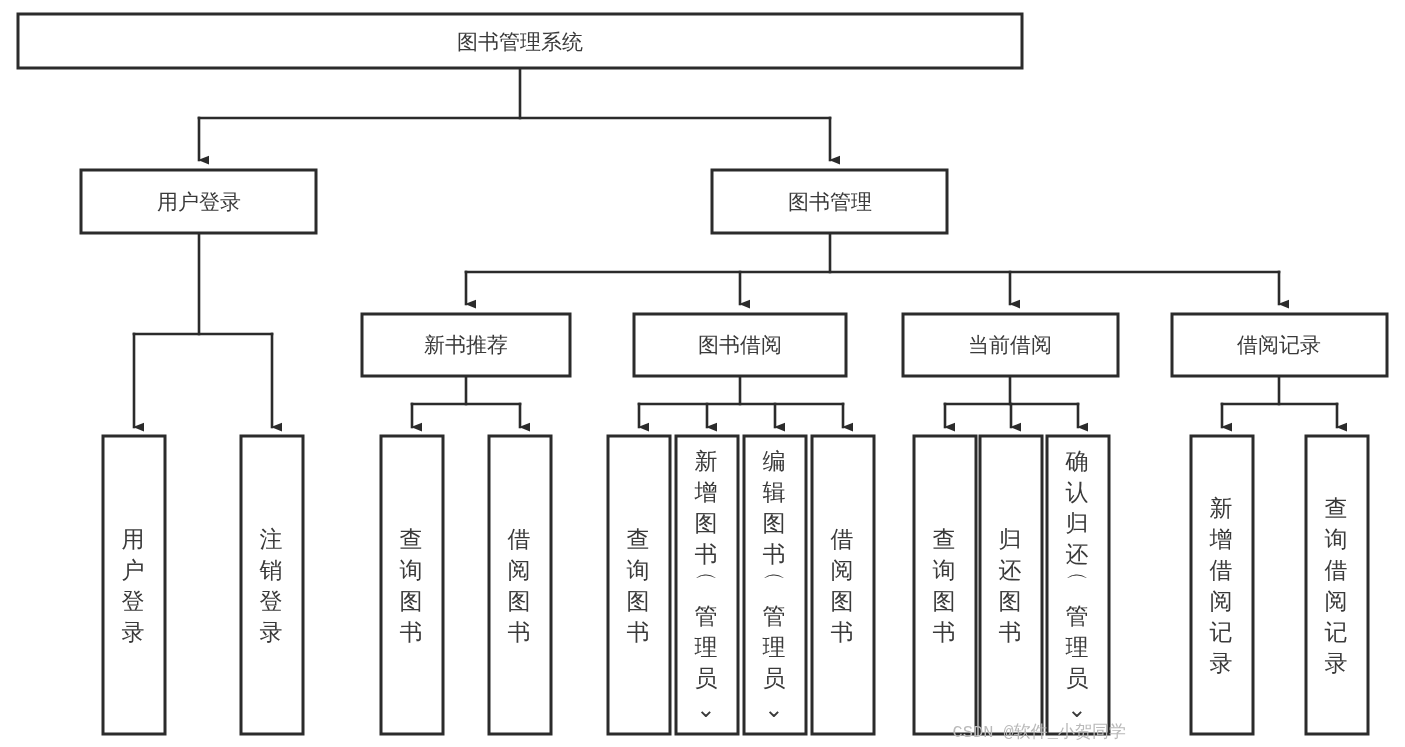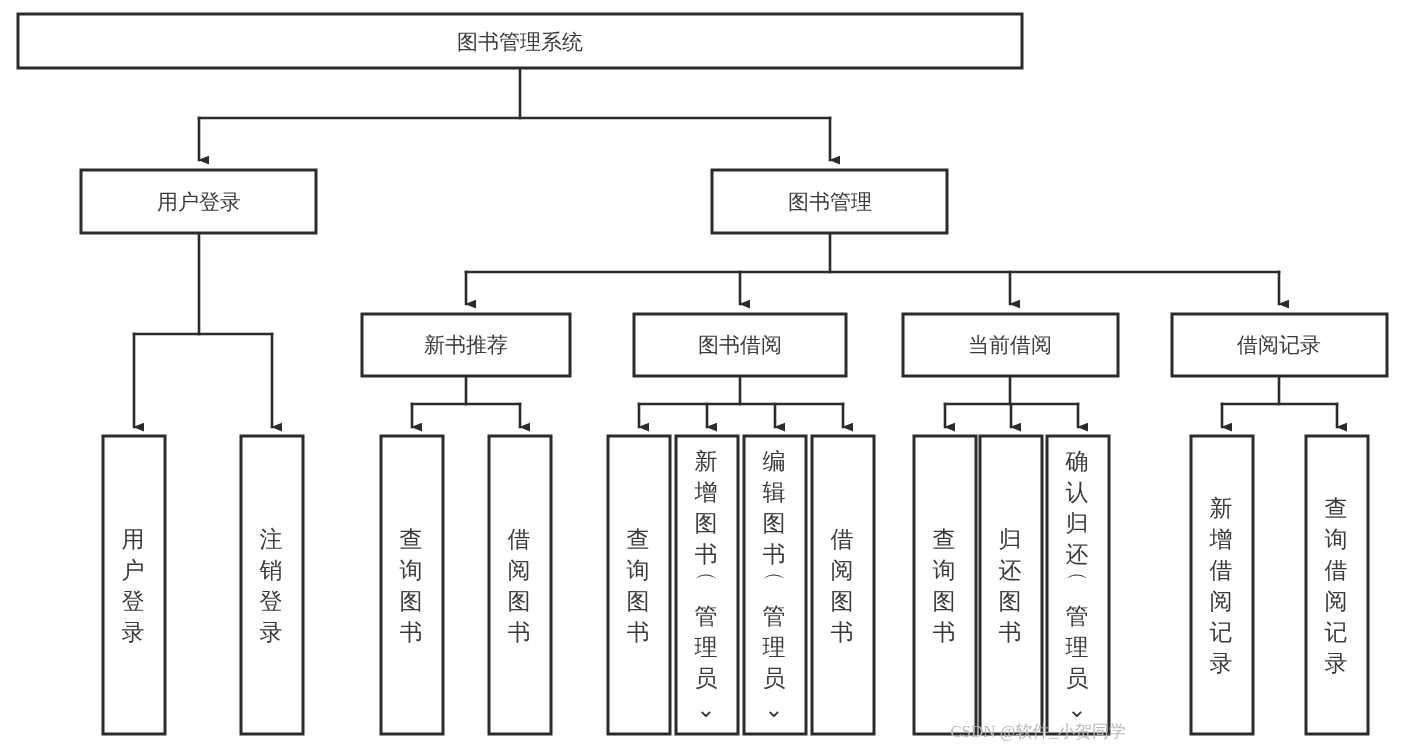--- a/index.html
+++ b/index.html
@@ -50,21 +50,21 @@
     fill: #3a3a3a;
     writing-mode: vertical-rl;
     text-orientation: upright;
     text-anchor: middle;
     letter-spacing: 2px;
   }
   .watermark {
     position: absolute;
     right: 8px;
     bottom: 4px;
-    font-family: Liberation Serif, serif;
+    font-family: Liberation Mono, monospace;
     font-size: 17px;
     color: #b9b9b9;
     white-space: nowrap;
     pointer-events: none;
   }
 </style>
 </head>
 <body>
 
 <div id="diagram-root">

